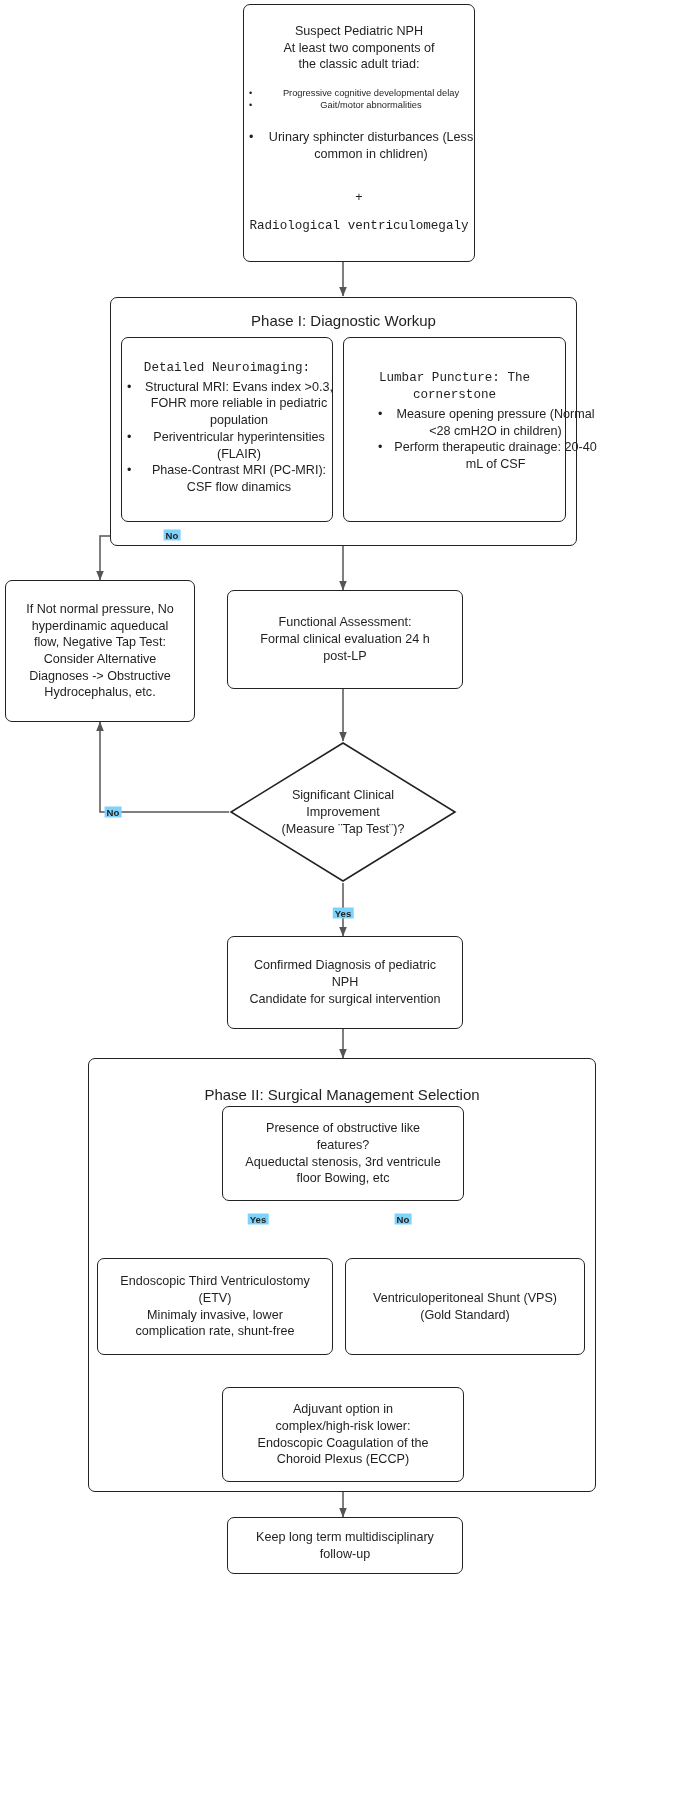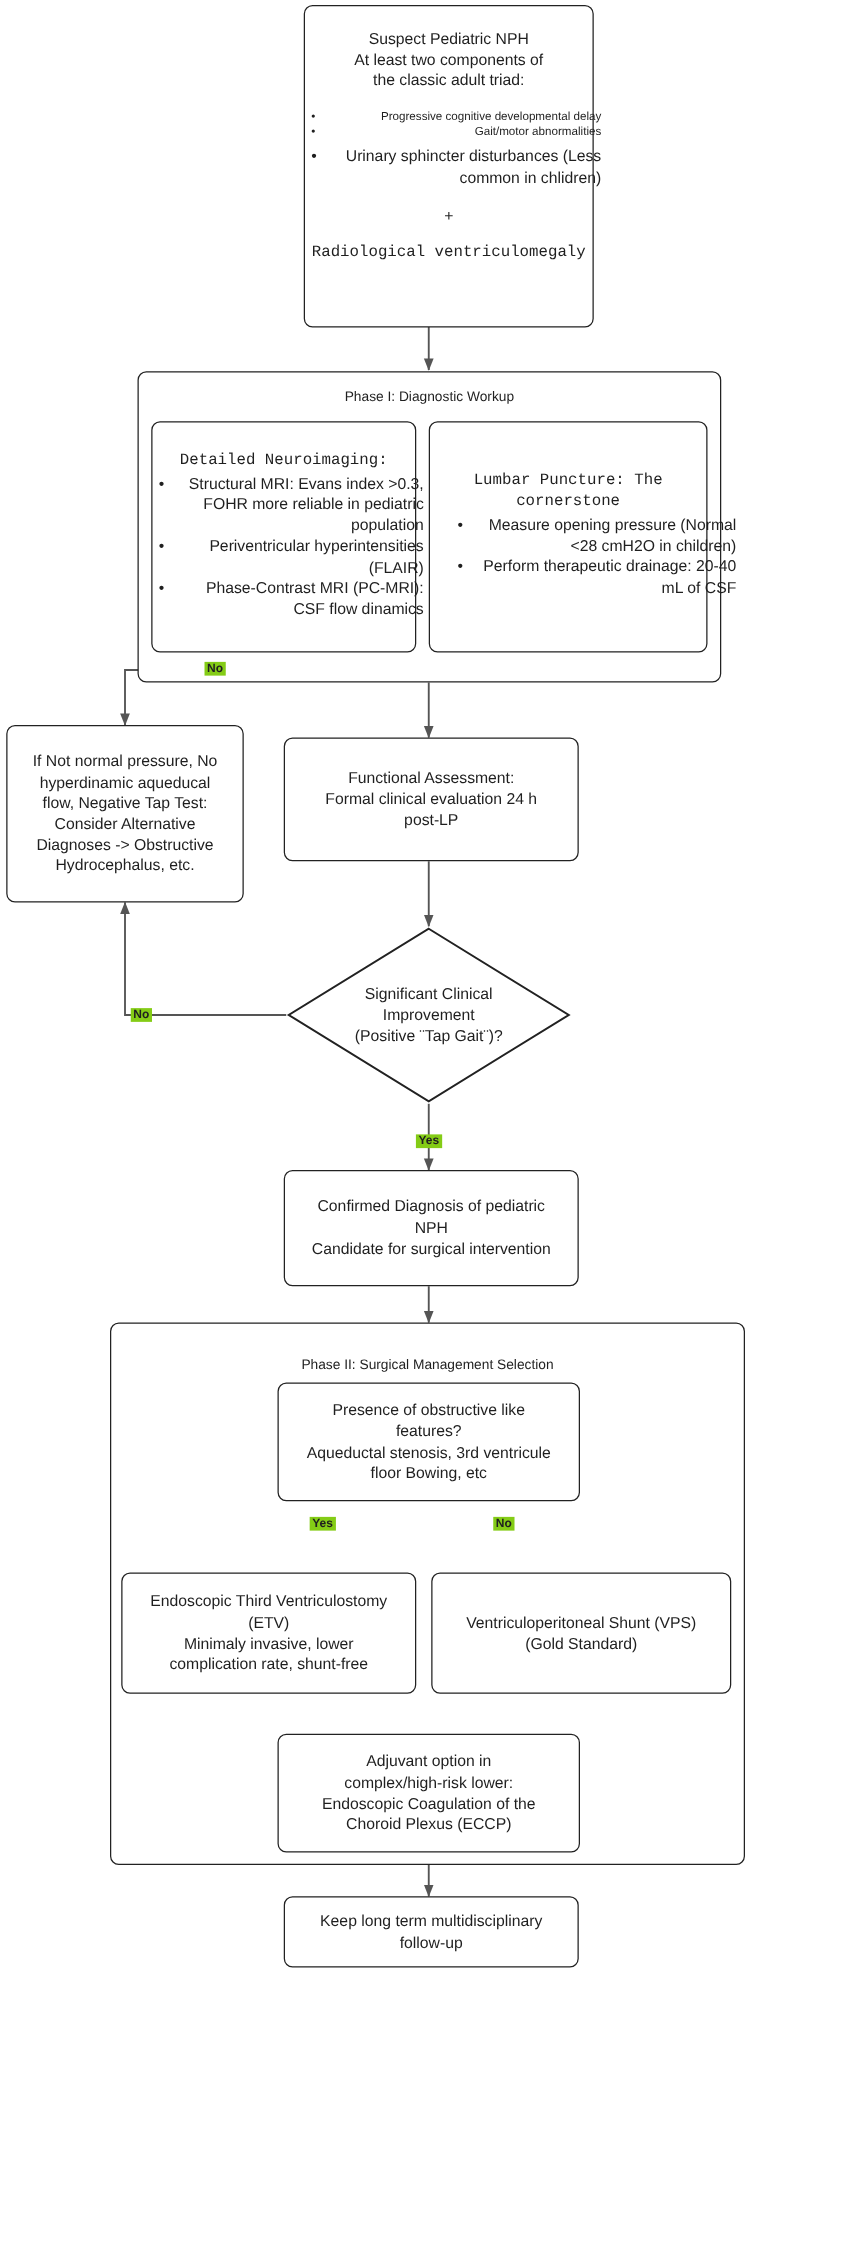--- a/index.html
+++ b/index.html
@@ -47,52 +47,52 @@
     position: absolute;
     box-sizing: border-box;
     border: 1.6px solid #222222;
     border-radius: 7px;
     background: #ffffff;
   }
   .group-title {
     position: absolute;
     left: 0; right: 0;
     text-align: center;
-    font-size: 11px;
+    font-size: 15px;
     color: #1f1f1f;
   }
   .lines {
     text-align: center;
     padding: 0 10px;
   }
   .lines .ln { display: block; }
   ul.bl {
-    margin: 4px;
+    margin: 16px;
     padding: 0 6px 0 20px;
-    text-align: right;
+    text-align: center;
     list-style: none;
   }
   ul.bl > li {
     position: relative;
     margin: 0 0 0 0;
     padding-left: 10px;
     line-height: 1.33;
   }
   ul.bl > li::before {
     content: "\2022";
     position: absolute;
     left: -2px;
     top: 0;
   }
   ul.bl.small > li { font-size: 9.3px; line-height: 1.3; }
   .center-head { display: block; text-align: center; width: 100%; font-family: Liberation Mono, monospace; }
   .plus-row { display: block; text-align: center; margin-top: 10px; }
   .edge-label {
     position: absolute;
-    background: #84cc16;
+    background: #7dd3fc;
     font-size: 9.6px;
     font-weight: bold;
     color: #1f1f1f;
     padding: 0 2px;
     white-space: nowrap;
     transform: translate(-50%, -50%);
   }
   .diamond-wrap {
     position: absolute;
   }
@@ -207,21 +207,21 @@
     </div>
   </div>
 
   <div class="diamond-wrap" style="left:229px; top:741px; width:228px; height:142px;">
     <svg width="228" height="142" viewBox="0 0 228 142">
       <polygon points="114,2 226,71 114,140 2,71" fill="#ffffff" stroke="#222222" stroke-width="1.6"></polygon>
     </svg>
     <div class="diamond-text">
       <span class="ln">Significant Clinical</span>
       <span class="ln">Improvement</span>
-      <span class="ln">(Positive ¨Tap Gait¨)?</span>
+      <span class="ln">(Measure ¨Tap Test¨)?</span>
     </div>
   </div>
 
   <div class="edge-label" style="left:113px; top:812px;">No</div>
   <div class="edge-label" style="left:343px; top:913px;">Yes</div>
 
   <div class="node" style="left:227px; top:936px; width:236px; height:93px;">
     <div class="lines">
       <span class="ln">Confirmed Diagnosis of pediatric</span>
       <span class="ln">NPH</span>

